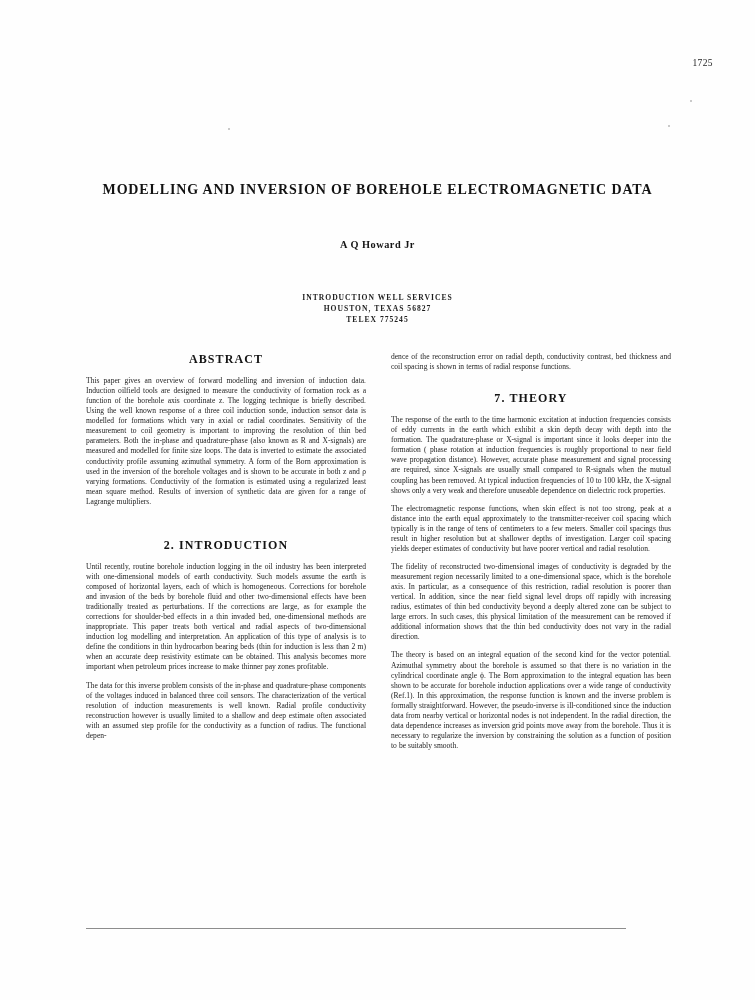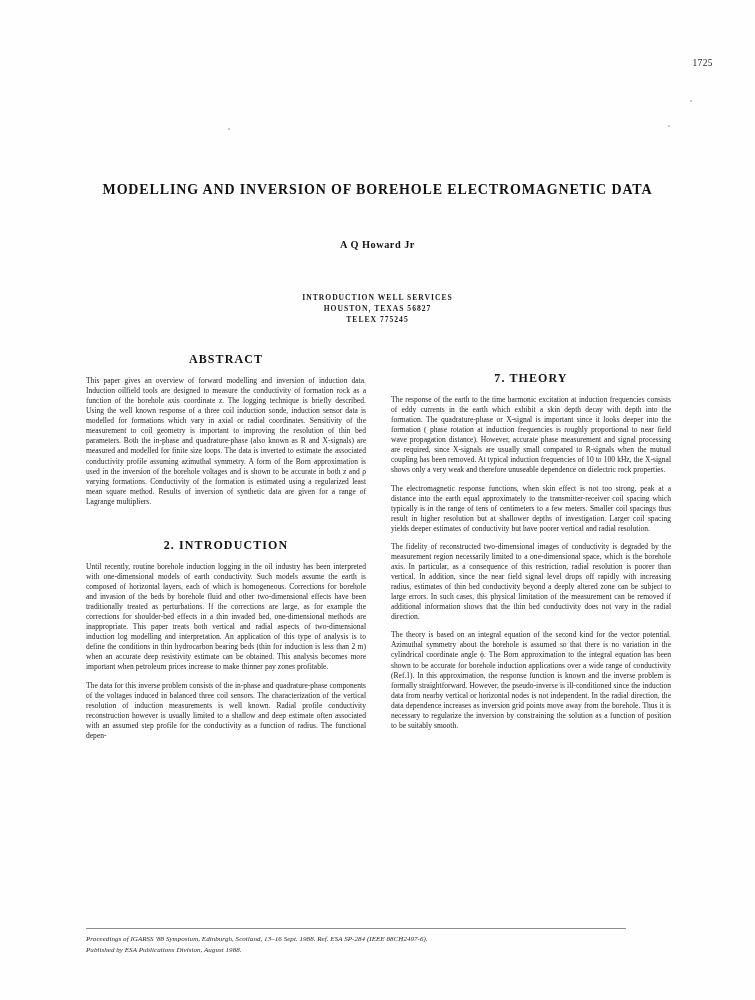--- a/index.html
+++ b/index.html
@@ -155,28 +155,25 @@
 
     <div class="col">
       <div class="section-head">ABSTRACT</div>
       <p class="body">This paper gives an overview of forward modelling and inversion of induction data. Induction oilfield tools are designed to measure the conductivity of formation rock as a function of the borehole axis coordinate z. The logging technique is briefly described. Using the well known response of a three coil induction sonde, induction sensor data is modelled for formations which vary in axial or radial coordinates. Sensitivity of the measurement to coil geometry is important to improving the resolution of thin bed parameters. Both the in-phase and quadrature-phase (also known as R and X-signals) are measured and modelled for finite size loops. The data is inverted to estimate the associated conductivity profile assuming azimuthal symmetry. A form of the Born approximation is used in the inversion of the borehole voltages and is shown to be accurate in both z and ρ varying formations. Conductivity of the formation is estimated using a regularized least mean square method. Results of inversion of synthetic data are given for a range of Lagrange multipliers.</p>
       <div class="section-head sec-gap-top-lg">2. INTRODUCTION</div>
       <p class="body">Until recently, routine borehole induction logging in the oil industry has been interpreted with one-dimensional models of earth conductivity. Such models assume the earth is composed of horizontal layers, each of which is homogeneous. Corrections for borehole and invasion of the beds by borehole fluid and other two-dimensional effects have been traditionally treated as perturbations. If the corrections are large, as for example the corrections for shoulder-bed effects in a thin invaded bed, one-dimensional methods are inappropriate. This paper treats both vertical and radial aspects of two-dimensional induction log modelling and interpretation. An application of this type of analysis is to define the conditions in thin hydrocarbon bearing beds (thin for induction is less than 2 m) when an accurate deep resistivity estimate can be obtained. This analysis becomes more important when petroleum prices increase to make thinner pay zones profitable.</p>
       <p class="body tight">The data for this inverse problem consists of the in-phase and quadrature-phase components of the voltages induced in balanced three coil sensors. The characterization of the vertical resolution of induction measurements is well known. Radial profile conductivity reconstruction however is usually limited to a shallow and deep estimate often associated with an assumed step profile for the conductivity as a function of radius. The functional depen-</p>
     </div>
 
     <div class="col">
+      <p class="body">dence of the reconstruction error on radial depth, conductivity contrast, bed thickness and coil spacing is shown in terms of radial response functions.</p>
       <div class="section-head sec-gap-top">7. THEORY</div>
       <p class="body">The response of the earth to the time harmonic excitation at induction frequencies consists of eddy currents in the earth which exhibit a skin depth decay with depth into the formation. The quadrature-phase or X-signal is important since it looks deeper into the formation ( phase rotation at induction frequencies is roughly proportional to near field wave propagation distance). However, accurate phase measurement and signal processing are required, since X-signals are usually small compared to R-signals when the mutual coupling has been removed. At typical induction frequencies of 10 to 100 kHz, the X-signal shows only a very weak and therefore unuseable dependence on dielectric rock properties.</p>
       <p class="body">The electromagnetic response functions, when skin effect is not too strong, peak at a distance into the earth equal approximately to the transmitter-receiver coil spacing which typically is in the range of tens of centimeters to a few meters. Smaller coil spacings thus result in higher resolution but at shallower depths of investigation. Larger coil spacing yields deeper estimates of conductivity but have poorer vertical and radial resolution.</p>
       <p class="body">The fidelity of reconstructed two-dimensional images of conductivity is degraded by the measurement region necessarily limited to a one-dimensional space, which is the borehole axis. In particular, as a consequence of this restriction, radial resolution is poorer than vertical. In addition, since the near field signal level drops off rapidly with increasing radius, estimates of thin bed conductivity beyond a deeply altered zone can be subject to large errors. In such cases, this physical limitation of the measurement can be removed if additional information shows that the thin bed conductivity does not vary in the radial direction.</p>
       <p class="body tight">The theory is based on an integral equation of the second kind for the vector potential. Azimuthal symmetry about the borehole is assumed so that there is no variation in the cylindrical coordinate angle ϕ. The Born approximation to the integral equation has been shown to be accurate for borehole induction applications over a wide range of conductivity (Ref.1). In this approximation, the response function is known and the inverse problem is formally straightforward. However, the pseudo-inverse is ill-conditioned since the induction data from nearby vertical or horizontal nodes is not independent. In the radial direction, the data dependence increases as inversion grid points move away from the borehole. Thus it is necessary to regularize the inversion by constraining the solution as a function of position to be suitably smooth.</p>
     </div>
 
   </div>
 
   <div class="footer-rule"></div>
-  <div class="footer">
-    <div>Proceedings of IGARSS '88 Symposium, Edinburgh, Scotland, 13–16 Sept. 1988. Ref. ESA SP-284 (IEEE 88CH2497-6).</div>
-    <div>Published by ESA Publications Division, August 1988.</div>
-  </div>
 
 </div>
 
 </body></html>

